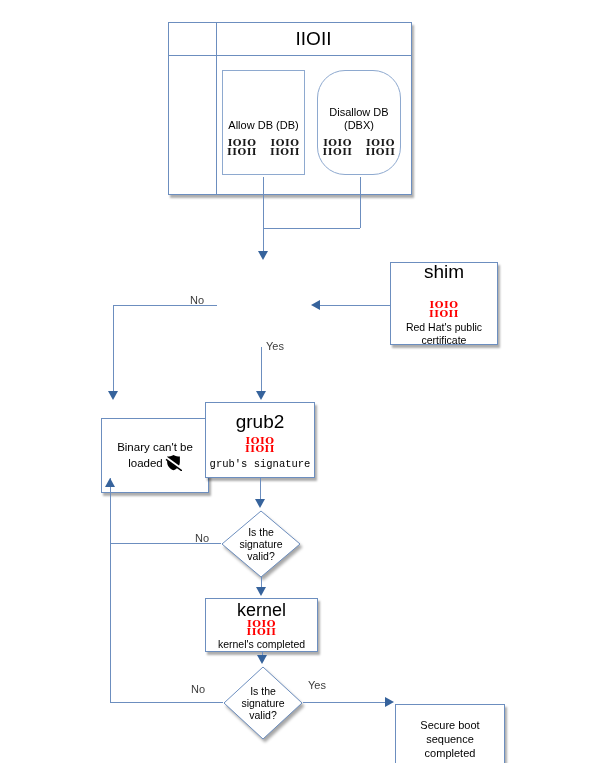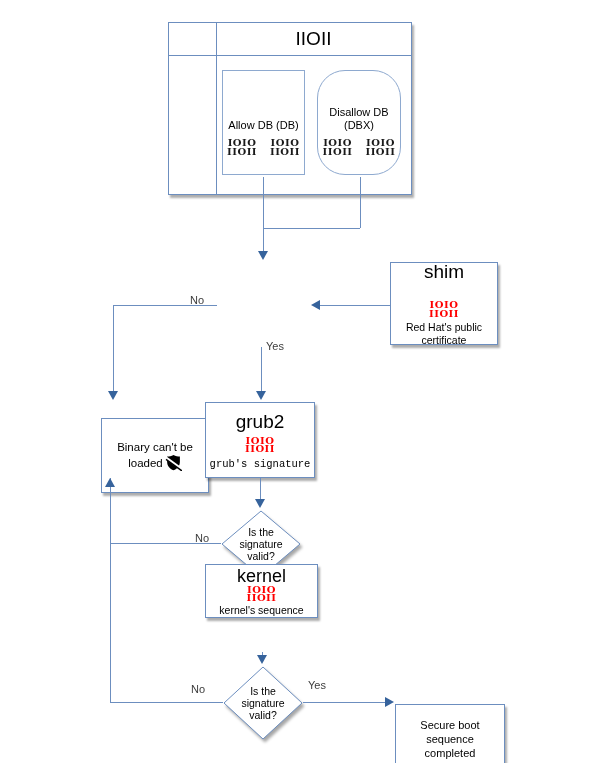--- a/index.html
+++ b/index.html
@@ -159,27 +159,27 @@
   </div>
   <div class="edge-label" style="left:195px;top:532px;">No</div>
 
   <div class="line" style="left:110px;top:543px;width:111px;height:1px;"></div>
   <div class="line" style="left:110px;top:478px;width:1px;height:225px;"></div>
   <div class="arr up" style="left:105px;top:478px;"></div>
 
   <div class="line" style="left:261px;top:577px;width:1px;height:10px;"></div>
   <div class="arr down" style="left:256px;top:587px;"></div>
 
-  <div id="kernel-box" class="box" style="left:205px;top:564px;width:111px;height:52px;">
+  <div id="kernel-box" class="box" style="left:205px;top:598px;width:111px;height:52px;">
     <div class="shape-title">kernel</div>
     <span class="bin red">
       <span>IOIO</span>
       <span>IIOII</span>
     </span>
-    <div class="shape-caption">kernel's sequence</div>
+    <div class="shape-caption">kernel's completed</div>
   </div>
 
   <div class="line" style="left:262px;top:652px;width:1px;height:3px;"></div>
   <div class="arr down" style="left:257px;top:655px;"></div>
 
   <div class="diamond" style="left:223px;top:666px;width:80px;height:74px;">
     <svg width="80" height="74" viewBox="0 0 80 74">
       <polygon points="40,1 79,37 40,73 1,37" fill="#ffffff" stroke="#6c8ebf" stroke-width="1"></polygon>
     </svg>
     <div class="q">Is the signature valid?</div>

